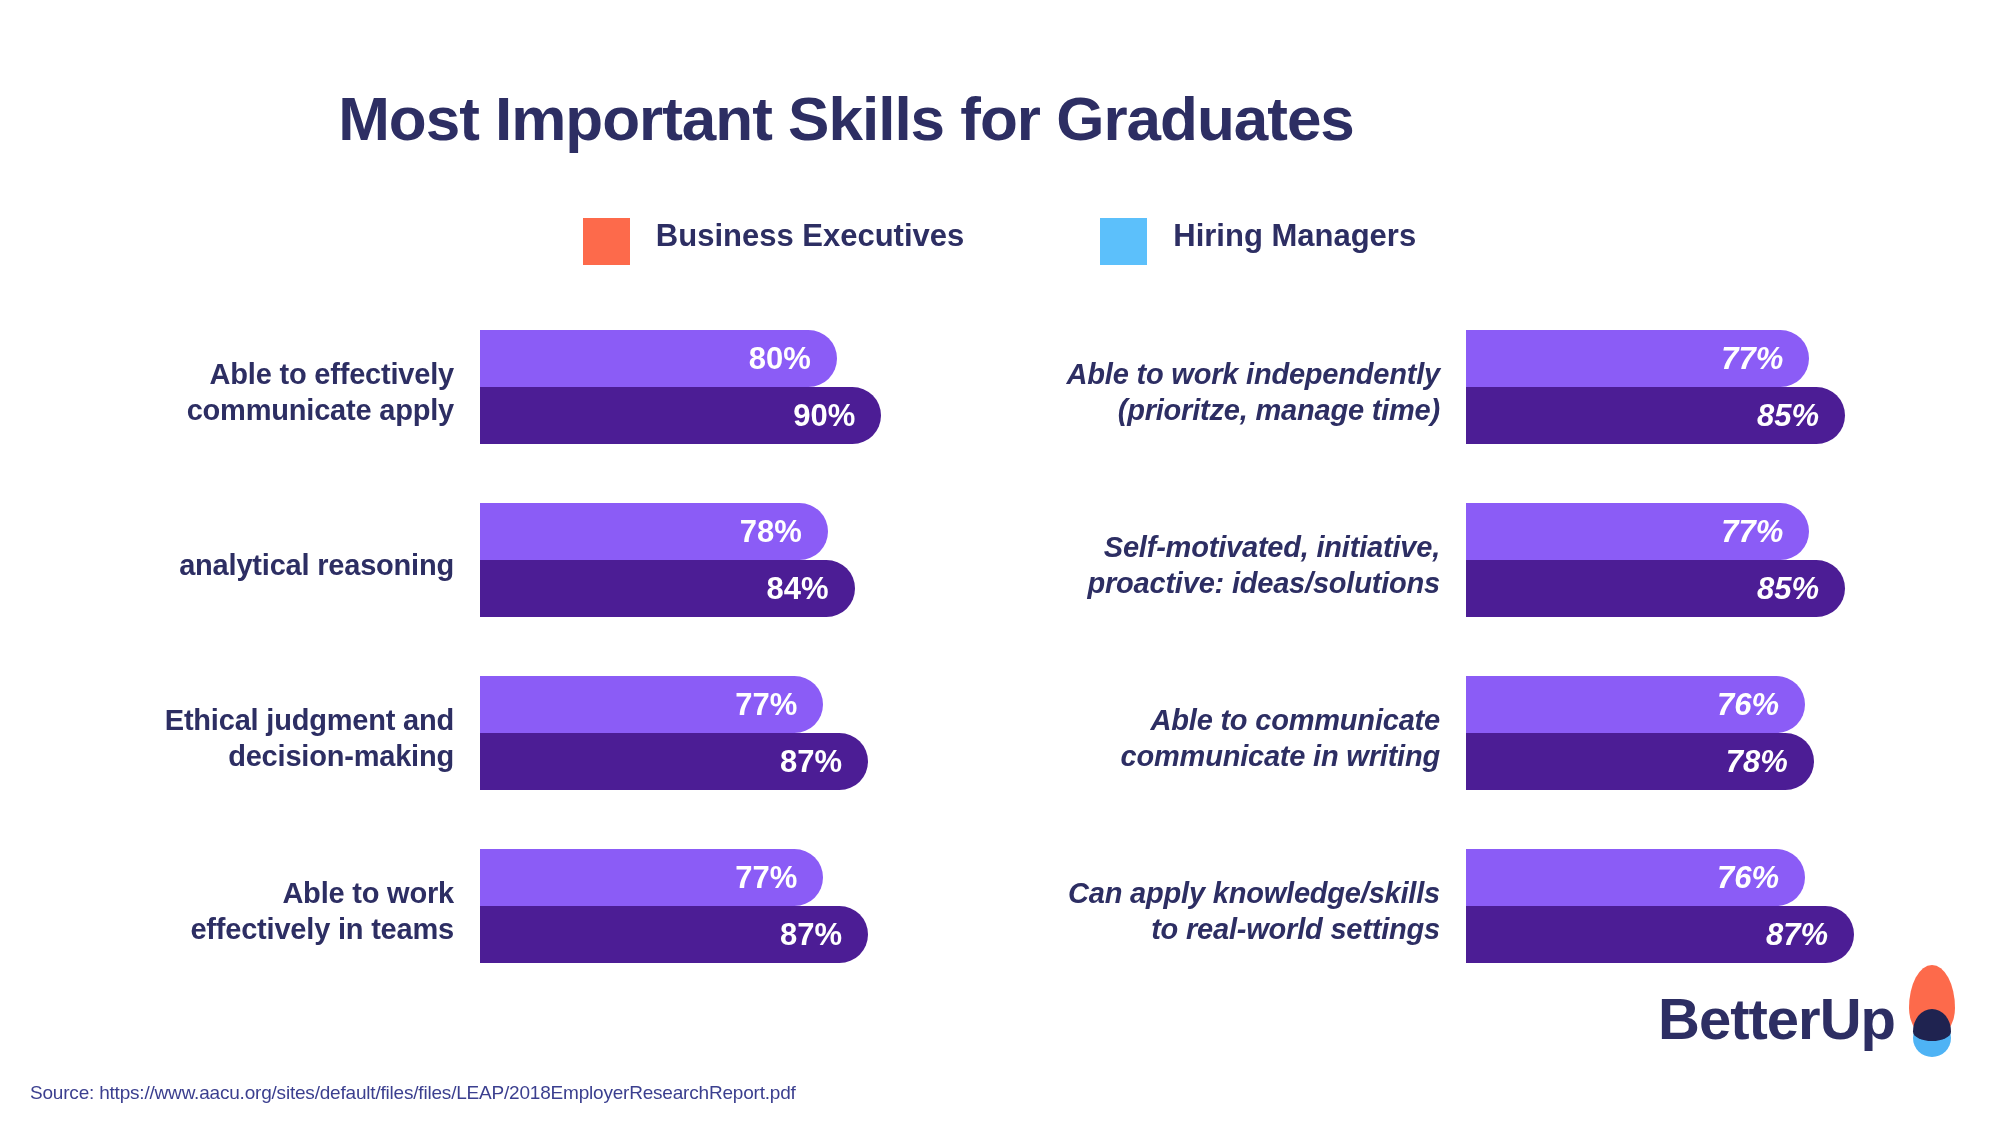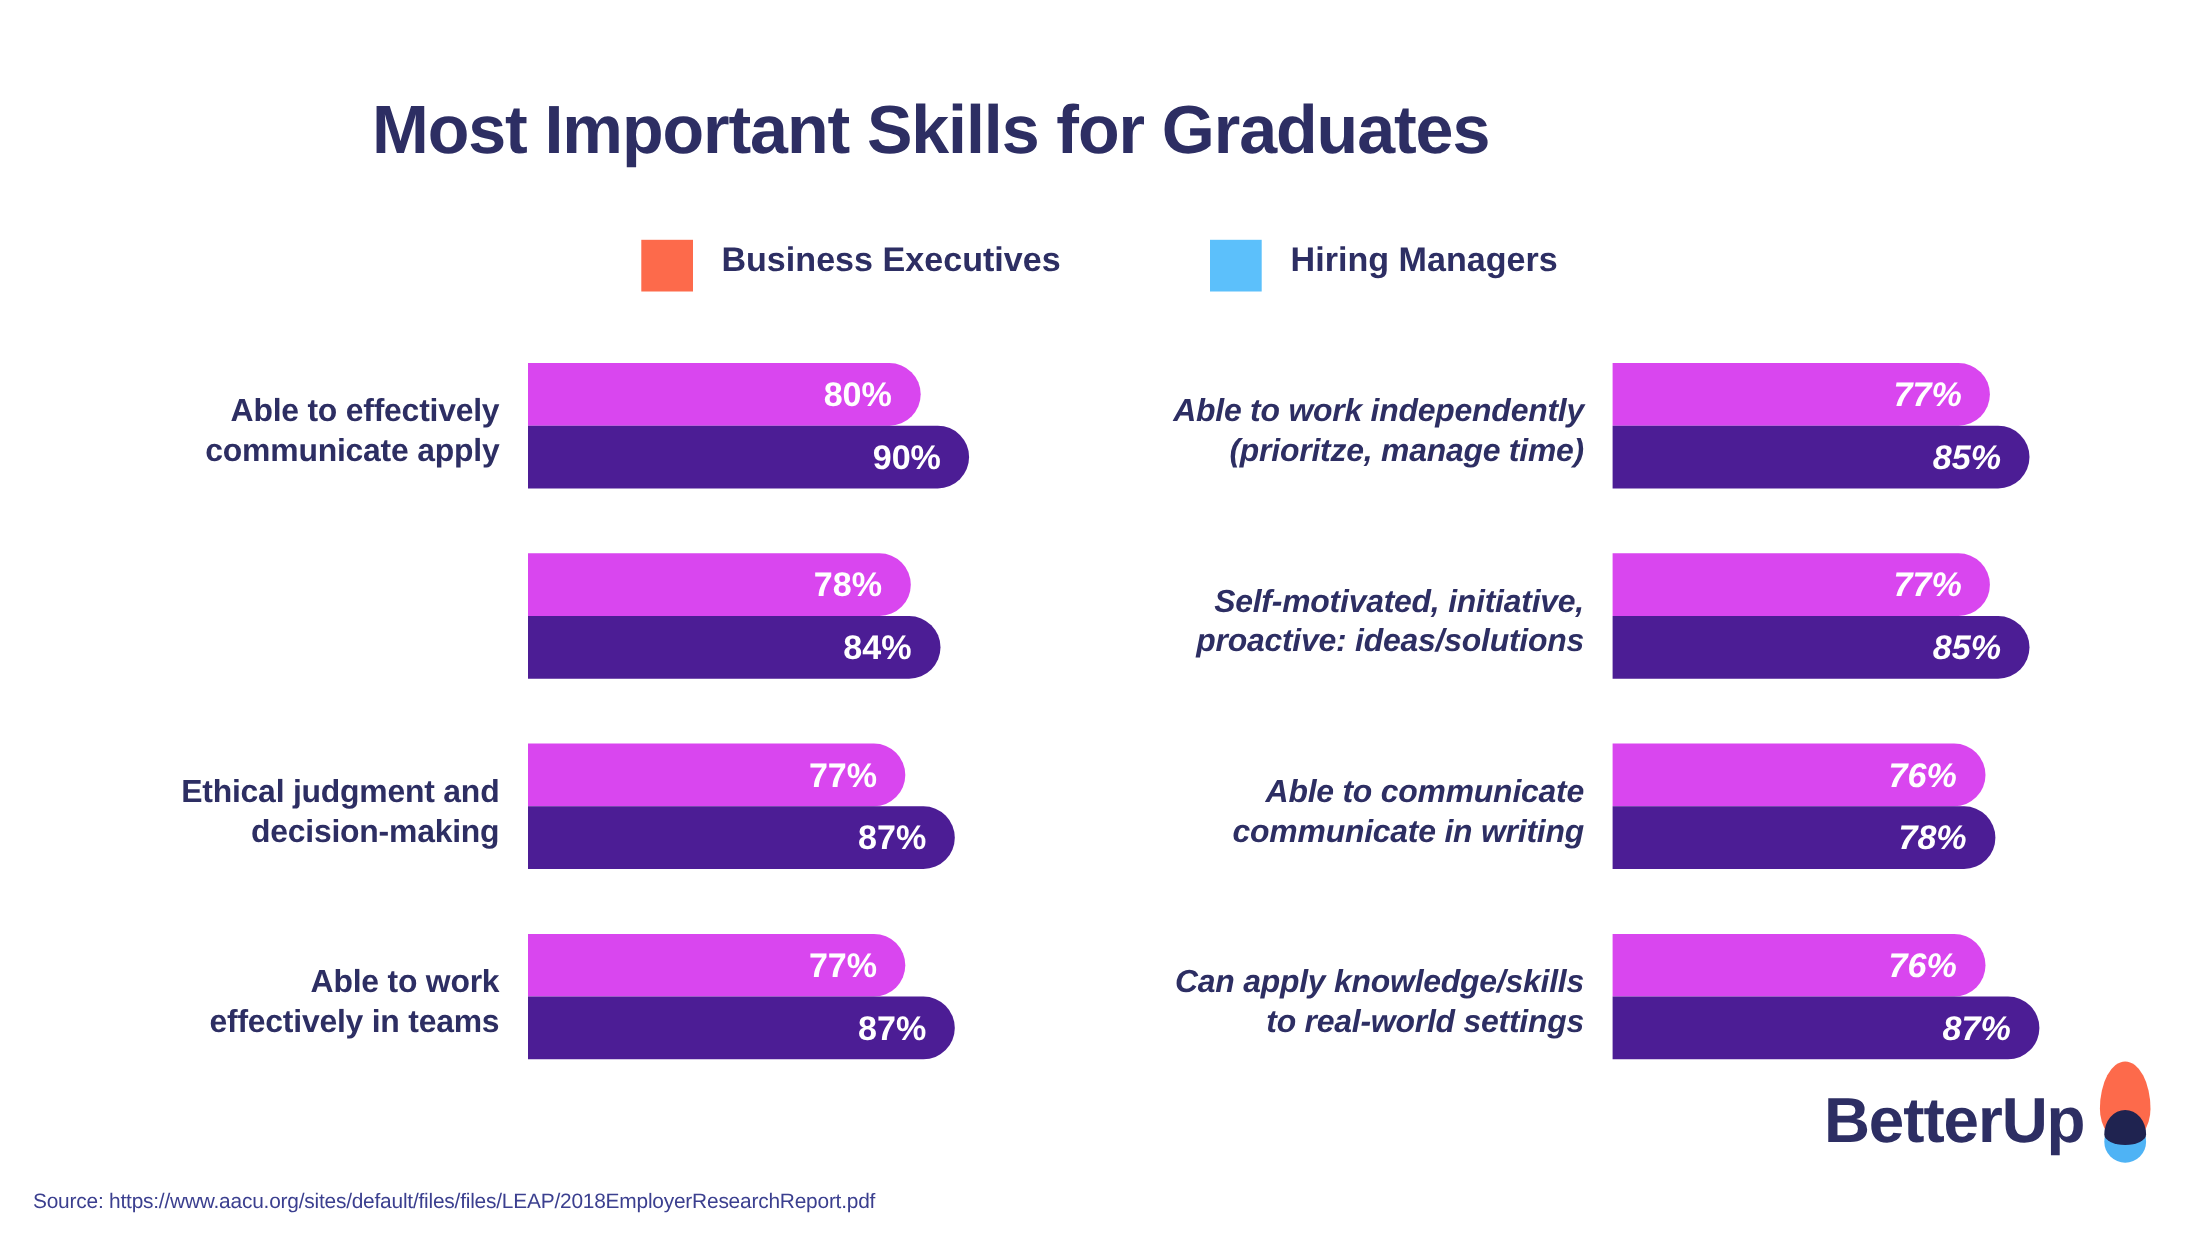--- a/index.html
+++ b/index.html
@@ -68,21 +68,21 @@
     position:absolute;
     left:0;
     height:57px;
     border-radius:0 30px 30px 0;
     display:flex;
     align-items:center;
     justify-content:flex-end;
     box-sizing:border-box;
     padding-right:26px;
   }
-  .bar-exec{top:0;background:#d946ef;}
+  .bar-exec{top:0;background:#8b5cf6;}
   .bar-mgr{top:57px;background:#4c1d95;}
   .bar-value{
     color:#ffffff;
     font-size:31px;
     font-weight:bold;
     line-height:1;
   }
 
   
   #source-note{
@@ -147,20 +147,21 @@
           <span class="bar-value">80%</span>
         </div>
         <div class="bar bar-mgr" style="width: 401.4px;">
           <span class="bar-value">90%</span>
         </div>
       </div>
     </div>
 
     <div class="bar-row">
       <div class="row-label">
+        <div>analytical reasoning</div>
       </div>
       <div class="bars">
         <div class="bar bar-exec" style="width: 347.88px;">
           <span class="bar-value">78%</span>
         </div>
         <div class="bar bar-mgr" style="width: 374.64px;">
           <span class="bar-value">84%</span>
         </div>
       </div>
     </div>

